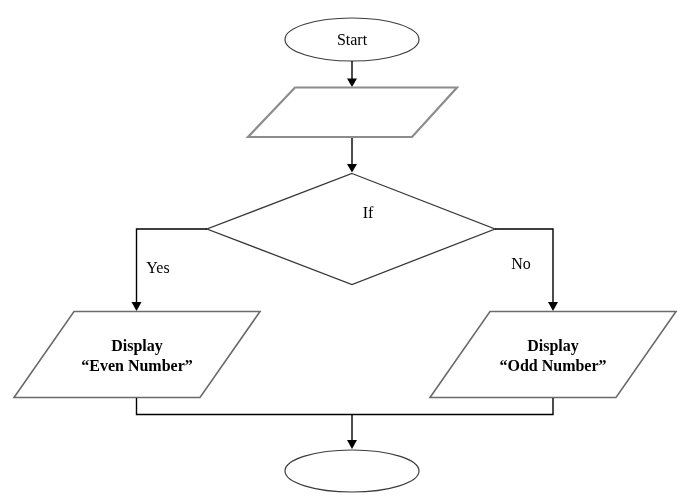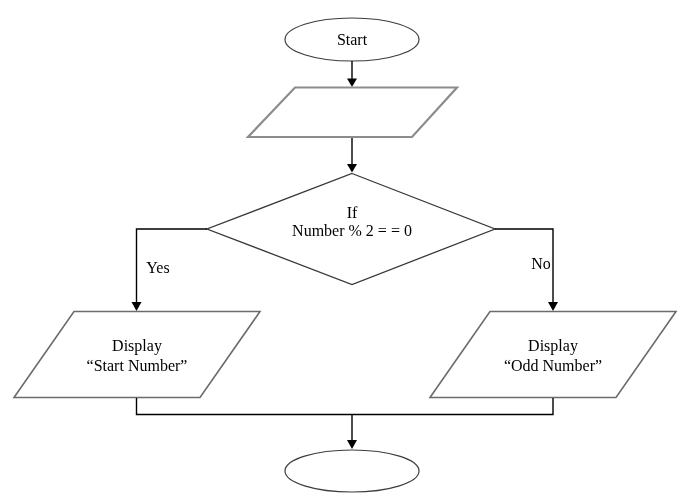--- a/index.html
+++ b/index.html
@@ -25,21 +25,21 @@
   .lbl {
     position: absolute;
     text-align: center;
     font-size: 16px;
     line-height: 19px;
     color: #000000;
     white-space: nowrap;
   }
   .lbl .line { display: block; }
   .decision-lbl { line-height: 18px; }
-  .io-lbl { line-height: 20px; }
+  .io-lbl { line-height: 20px; font-weight: bold; }
 
   
   .terminator {
     fill: #ffffff;
     stroke: #3d3d3d;
     stroke-width: 1.2;
   }
   .diamond {
     fill: #ffffff;
     stroke: #383838;
@@ -98,32 +98,31 @@
 
     <line class="connector" x1="352" y1="414.5" x2="352" y2="440.5"></line>
     <polygon class="arrowhead" points="347,440 357,440 352,449"></polygon>
 
     <ellipse class="terminator" cx="352" cy="471" rx="67" ry="21"></ellipse>
   </svg>
 
   <div class="lbl" style="left:292px; top:30px; width:120px;">Start</div>
 
 
-  <div class="lbl decision-lbl" style="left:252px; top:204px; width:200px;">
+  <div class="lbl decision-lbl" style="left:268px; top:204px; width:200px;">
     <span class="line">If</span>
-    <span class="line">Number % 2 = = 0</span>
   </div>
 
   <div class="lbl" style="left:136px; top:258px; width:44px;">Yes</div>
 
-  <div class="lbl" style="left:520px; top:254px; width:42px;">No</div>
+  <div class="lbl" style="left:500px; top:254px; width:42px;">No</div>
 
   <div class="lbl io-lbl" style="left:57px; top:336px; width:160px;">
     <span class="line">Display</span>
-    <span class="line">“Start Number”</span>
+    <span class="line">“Even Number”</span>
   </div>
 
   <div class="lbl io-lbl" style="left:473px; top:336px; width:160px;">
     <span class="line">Display</span>
     <span class="line">“Odd Number”</span>
   </div>
 
 
 </div>
 

